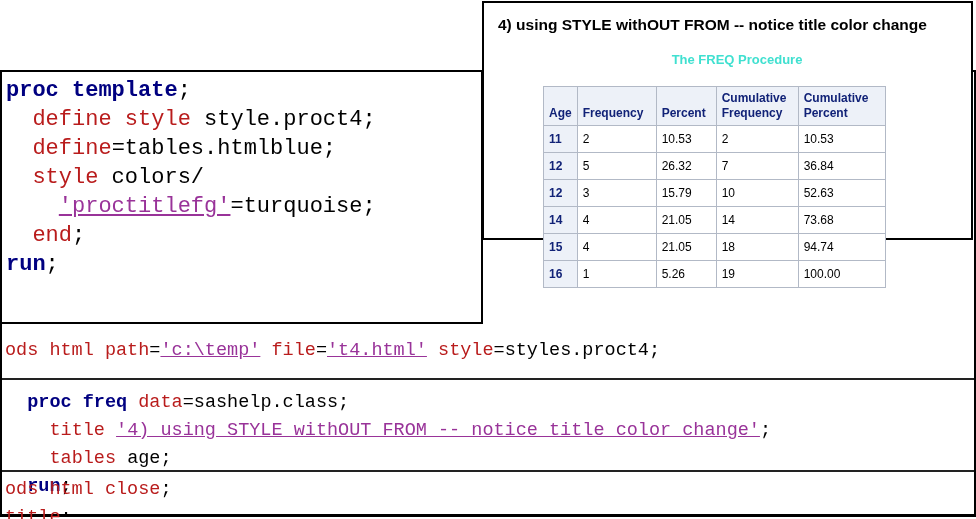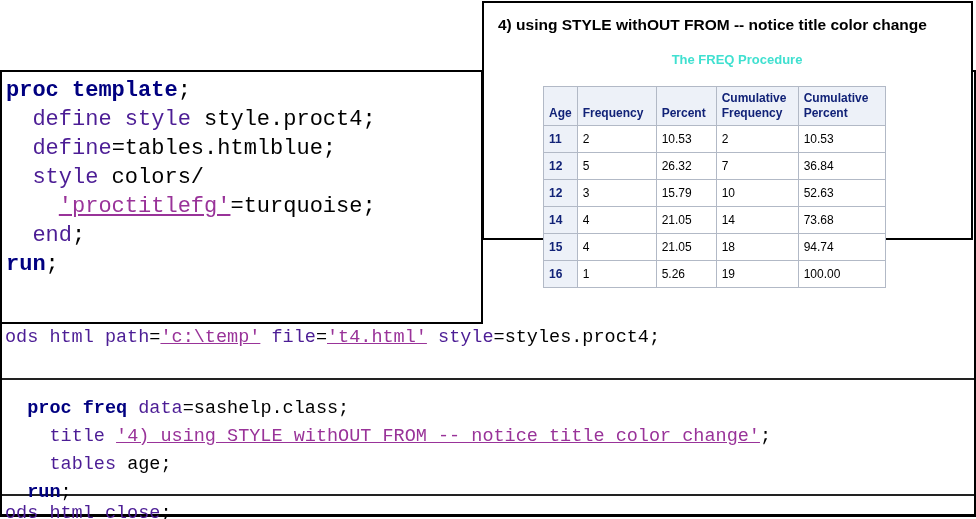--- a/index.html
+++ b/index.html
@@ -13,33 +13,33 @@
   .page {
     position:absolute; left:0; top:70px; width:976px; height:447px;
     background:#ffffff; border:2px solid #000000; border-bottom-width:3px;
   }
   .box1 {
     width:481px; height:252px; border-right:2px solid #000000;
     border-bottom:2px solid #000000; padding:4px 0 0 4px;
   }
   .sec2 {
     width:100%; height:56px; border-bottom:2px solid #222222;
-    display:flex; align-items:flex-start; padding:0 0 1px 3px;
+    display:flex; align-items:center; padding:0 0 1px 3px;
   }
   .sec3 {
-    width:100%; height:116px; border-bottom:2px solid #222222;
-    padding:15px 0 0 3px;
+    width:100%; height:92px; border-bottom:2px solid #222222;
+    padding:9px 0 0 3px;
   }
   .sec4 { width:100%; height:56px; padding:4px 0 0 3px; }
 
   .code1 { font-family:"Liberation Mono","DejaVu Sans Mono",monospace; font-size:22px; line-height:29px; }
   .code2 { font-family:"Liberation Mono","DejaVu Sans Mono",monospace; font-size:18.5px; line-height:28px; }
   .code-line { white-space:pre; }
   .tok-k { color:#000080; font-weight:bold; } 
-  .tok-s { color:#4c1d95; }                   
+  .tok-s { color:#b91c1c; }                   
   .tok-q { color:#993399;text-decoration:underline; }                   
   .tok-p { color:#000000; }                   
 
   
   .window {
     position:absolute; left:482px; top:1px; width:491px; height:239px;
     background:#ffffff; border:2px solid #000000; z-index:5;
   }
   .report-title {
     margin:13px 8px 0 14px; font-size:15.5px; font-weight:bold; color:#000000;

